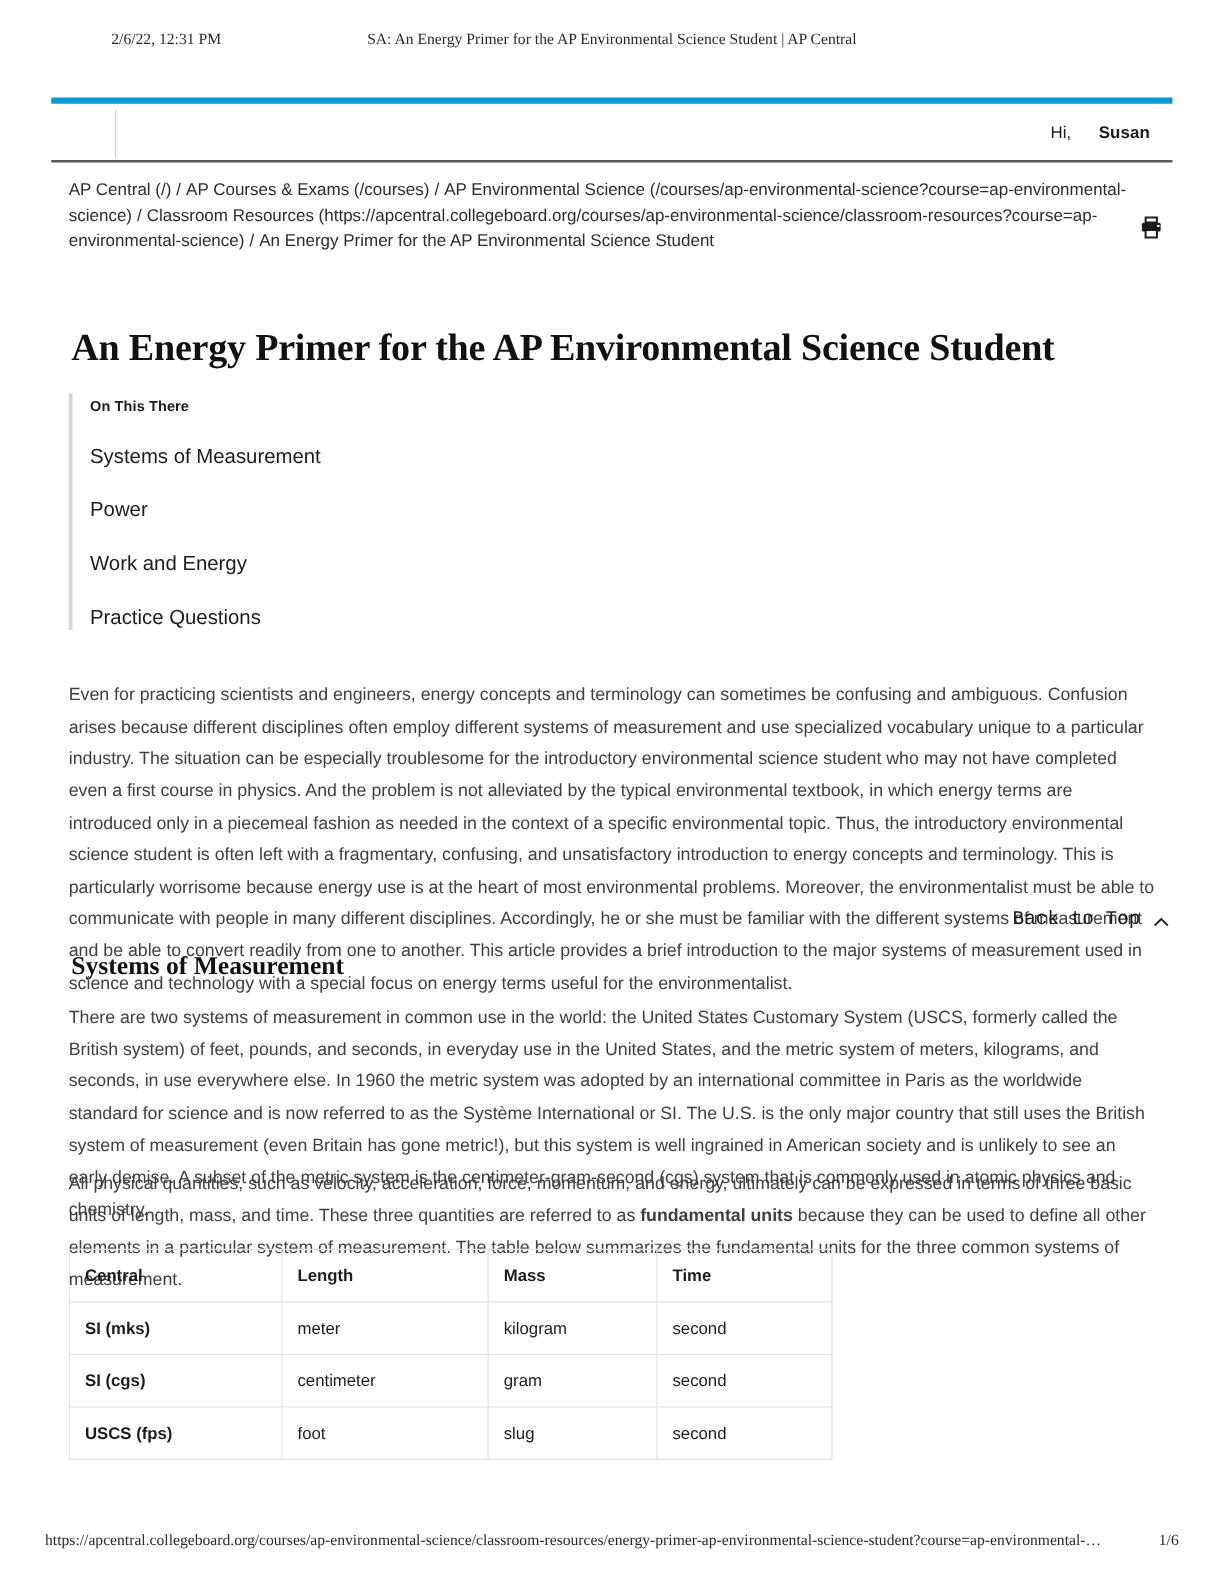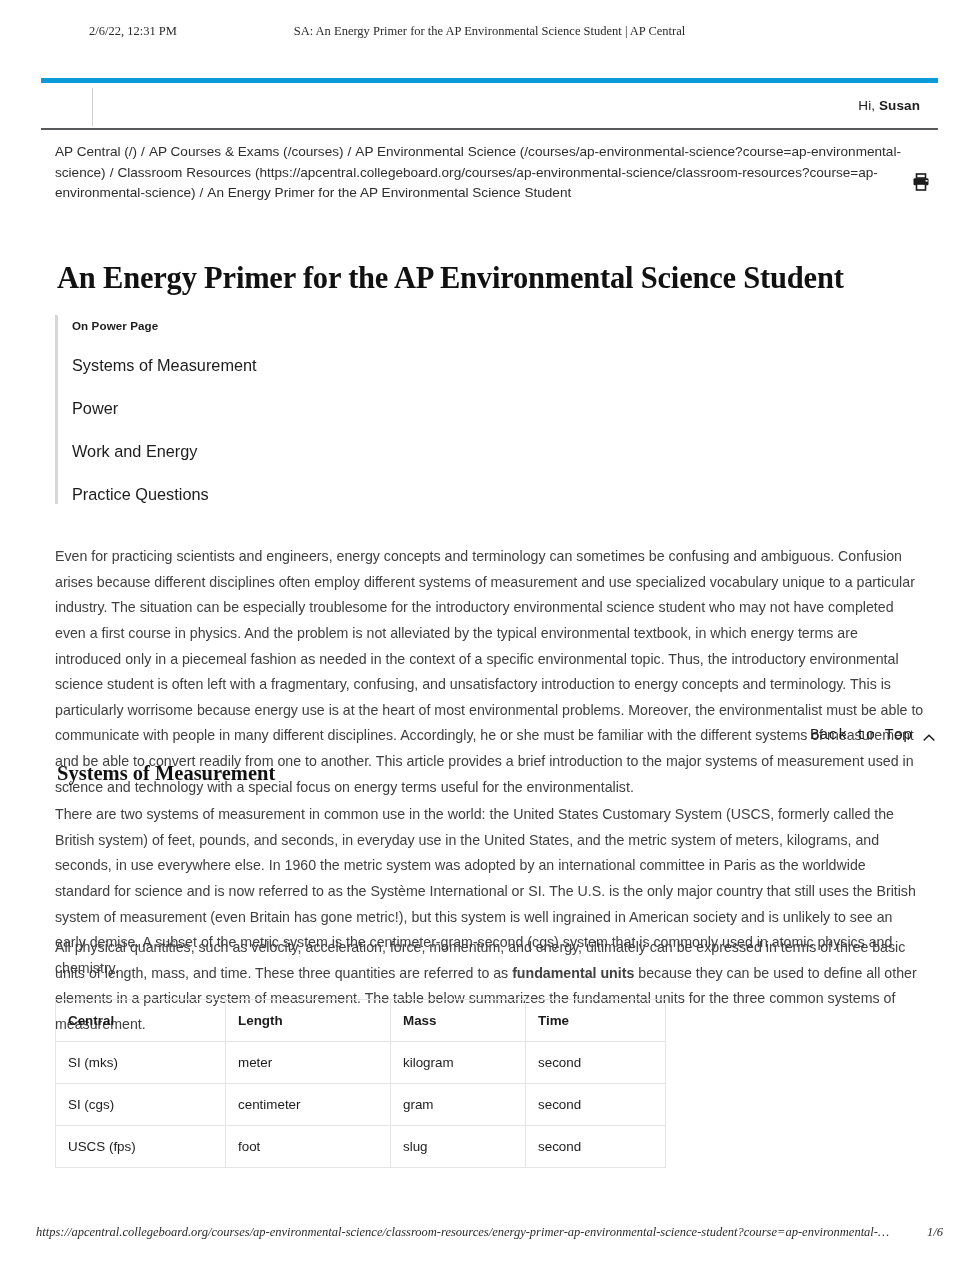--- a/index.html
+++ b/index.html
@@ -22,21 +22,21 @@
     left: 0;
     right: 0;
     font-family: "Liberation Serif", serif;
     font-size: 12.5px;
     color: #2a2a2a;
     white-space: nowrap;
   }
   .print-header { top: 24px; height: 16px; }
   .ph-date { position: absolute; left: 41px; top: 0; margin-left: 48px; }
   .ph-title { position: absolute; left: 0; right: 0; top: 0; text-align: center; }
-  .print-footer { top: 1225px; height: 16px; font-style: italic; }
+  .print-footer { top: 1225px; height: 16px; }
   .pf-url {
     position: absolute;
     left: 36px;
     top: 0;
     max-width: 860px;
     overflow: hidden;
     text-overflow: ellipsis;
   }
   .pf-page { position: absolute; right: 36px; top: 0; }
 
@@ -69,21 +69,21 @@
     background: #cfd2d4;
   }
   .sitebar-greeting {
     position: absolute;
     right: 18px;
     top: 15px;
     font-size: 13.5px;
     color: #1c1c1c;
     letter-spacing: 0.1px;
   }
-  .sitebar-greeting b { font-weight: 700; }
+  .sitebar-greeting b { font-weight: 700; margin-left: 18px; }
 
   
   .breadcrumb {
     position: absolute;
     left: 55px;
     top: 142px;
     width: 892px;
     font-size: 13.6px;
     line-height: 20.5px;
     color: #2d2d2d;
@@ -201,21 +201,21 @@
     padding: 13px 0 13px 12px;
     text-align: left;
     vertical-align: middle;
     height: 38px;
     box-sizing: border-box;
   }
   .units-table th {
     font-weight: 700;
     font-size: 13.4px;
   }
-  .units-table td.rowhead { font-weight: 400; }
+  .units-table td.rowhead { font-weight: 700; }
   .units-table col.c0 { width: 170px; }
   .units-table col.c1 { width: 165px; }
   .units-table col.c2 { width: 135px; }
   .units-table col.c3 { width: 140px; }
 </style>
 </head>
 <body>
 
 <div class="print-chrome print-header">
   <span class="ph-date">2/6/22, 12:31 PM</span>
@@ -240,21 +240,21 @@
       <rect x="5.5" y="2" width="9" height="4" fill="none" stroke="#1c1c1c" stroke-width="1.6"></rect>
       <rect x="2.5" y="6.2" width="15" height="7" rx="1.2" fill="#1c1c1c"></rect>
       <rect x="5.5" y="12" width="9" height="6" fill="#ffffff" stroke="#1c1c1c" stroke-width="1.6"></rect>
       <rect x="14.6" y="8" width="2" height="1.6" fill="#ffffff"></rect>
     </svg>
   </div>
 
   <h1 class="page-title">An Energy Primer for the AP Environmental Science Student</h1>
 
   <nav class="otp">
-    <div class="otp-heading">On Power Page</div>
+    <div class="otp-heading">On This There</div>
     <div class="otp-link">Systems of Measurement</div>
     <div class="otp-link">Power</div>
     <div class="otp-link">Work and Energy</div>
     <div class="otp-link">Practice Questions</div>
   </nav>
 
   <p class="body-copy p-intro">Even for practicing scientists and engineers, energy concepts and terminology can sometimes be confusing and ambiguous. Confusion arises because different disciplines often employ different systems of measurement and use specialized vocabulary unique to a particular industry. The situation can be especially troublesome for the introductory environmental science student who may not have completed even a first course in physics. And the problem is not alleviated by the typical environmental textbook, in which energy terms are introduced only in a piecemeal fashion as needed in the context of a specific environmental topic. Thus, the introductory environmental science student is often left with a fragmentary, confusing, and unsatisfactory introduction to energy concepts and terminology. This is particularly worrisome because energy use is at the heart of most environmental problems. Moreover, the environmentalist must be able to communicate with people in many different disciplines. Accordingly, he or she must be familiar with the different systems of measurement and be able to convert readily from one to another. This article provides a brief introduction to the major systems of measurement used in science and technology with a special focus on energy terms useful for the environmentalist.</p>
 
   <div class="back-to-top">
     <span>Back to Top</span>

